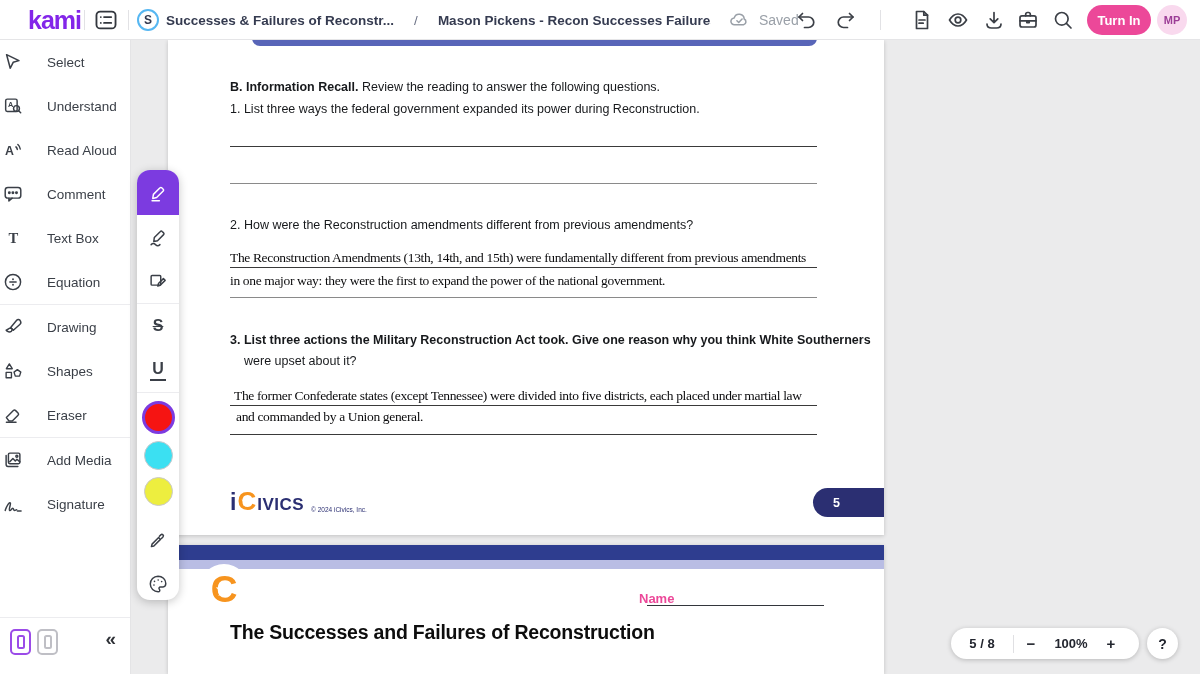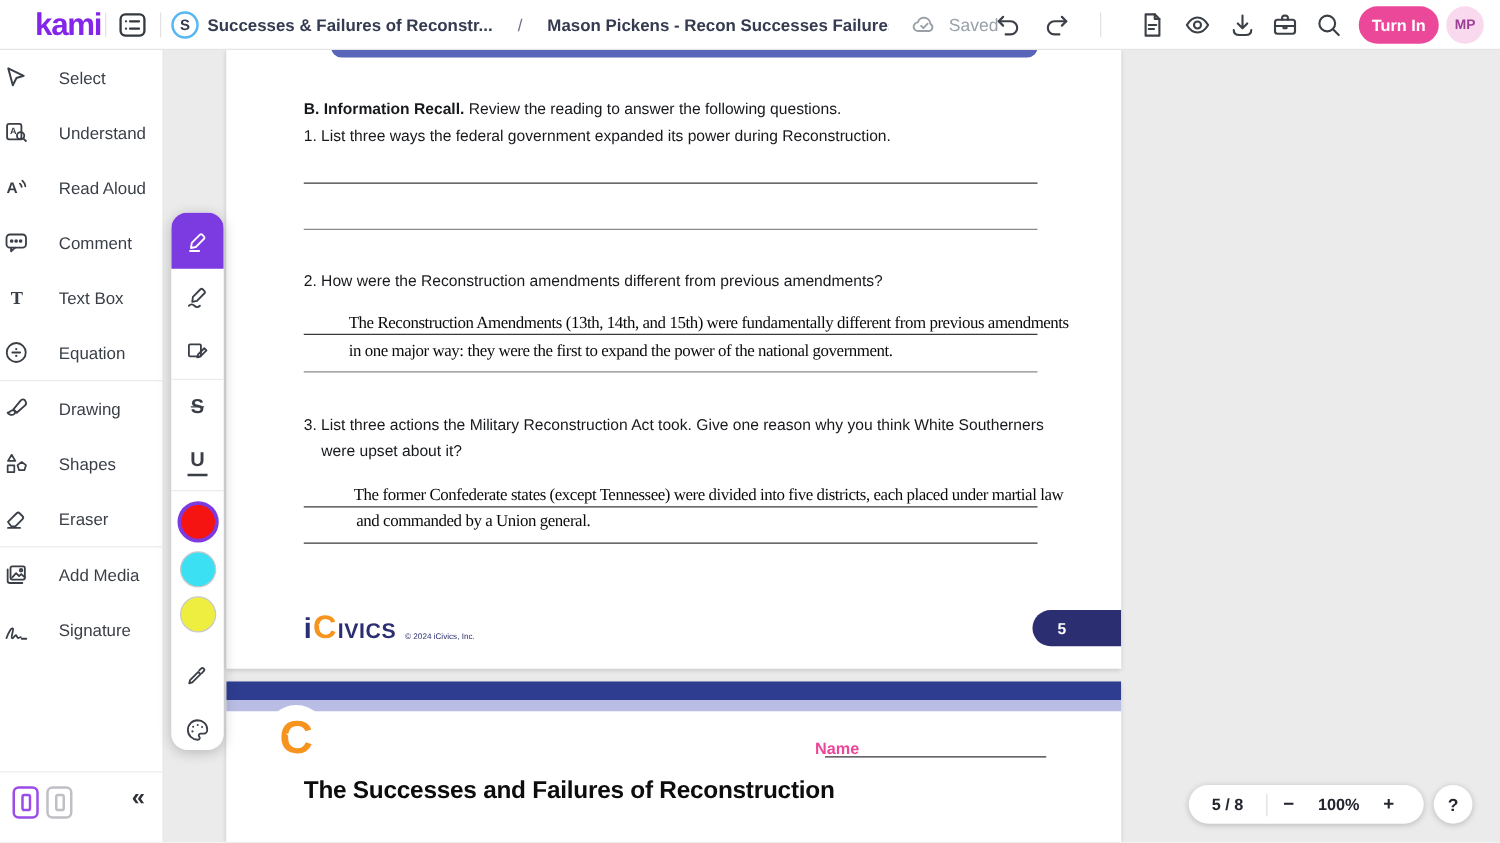--- a/index.html
+++ b/index.html
@@ -53,30 +53,30 @@
   .glyph { font-size:16px; font-weight:600; }
   .glyph.strike { text-decoration:line-through; }
   .glyph.und { border-bottom:2px solid currentColor; padding:0 2px 1px; }
   .swatch-area { padding-top:8px; display:flex; flex-direction:column; align-items:center; gap:7px; }
   .swatch { width:29px; height:29px; border-radius:50%; border:1px solid #c9c9cc; cursor:pointer; }
   .swatch.red { background:#f61412; }
   .swatch.cyan { background:#3be0f2; }
   .swatch.yellow { background:#edee3f; }
   .swatch.selected { width:33px; height:33px; border:3px solid #7c3be0; }
   
-  .page { position:absolute; left:181px; width:716px; background:#fff; overflow:hidden;
+  .page { position:absolute; left:168px; width:716px; background:#fff; overflow:hidden;
           box-shadow:0 1px 4px rgba(0,0,0,.18); z-index:10; }
   .page5 { top:40px; height:495px; }
   .page6 { top:545px; height:129px; }
   .abs { position:absolute; }
   .blue-cap { left:84px; top:-5px; width:565px; height:11px; background:#5865b8; border-radius:0 0 8px 8px; }
   .wk-q { font-size:12.5px; font-weight:600; color:#17191c; white-space:nowrap; }
   .rule { height:0; border-top:1.3px solid #3a3a3a; }
   .rule.gray { border-top-color:#8a8a8a; }
-  .ans { font-family:"Liberation Serif",serif; font-size:13.5px; letter-spacing:-0.35px; color:#0b0b0d; white-space:nowrap;margin-left:36px; }
+  .ans { font-family:"Liberation Serif",serif; font-size:13.5px; letter-spacing:-0.35px; color:#0b0b0d; white-space:nowrap; }
   .icivics { left:62px; top:446px; display:flex; align-items:baseline; }
   .icv-i { font-size:23px; font-weight:800; color:#2b2f72; }
   .icv-c { position:relative; font-size:26px; font-weight:800; color:#f7941e; margin:0 1px; }
   .icv-star { position:absolute; left:4px; top:9px; font-size:11px; color:#fff; }
   .icv-rest { font-size:17px; font-weight:800; letter-spacing:.5px; color:#2b2f72; }
   .icv-copy { font-size:6.5px; color:#2b2f72; margin-left:7px; align-self:flex-end; padding-bottom:4px; white-space:nowrap; }
   .page-tab { left:645px; top:448px; width:71px; height:29px; background:#2b2f72; border-radius:15px 0 0 15px;
               display:flex; align-items:center; justify-content:center; padding-right:24px;
               color:#fff; font-size:12.5px; font-weight:700; }
   .hdr-navy { left:0; top:0; width:716px; height:15px; background:#2e3d8f; }
@@ -337,21 +337,21 @@
     <div class="abs rule gray" style="left:62px; top:143px; width:587px"></div>
 
     <div class="abs wk-q" style="left:62px; top:178px; font-weight:500">2. How were the Reconstruction amendments different from previous amendments?</div>
     <div class="abs ans" style="left:62px; top:210px;">
       <div>The Reconstruction Amendments (13th, 14th, and 15th) were fundamentally different from previous amendments</div>
       <div style="margin-top:6.5px">in one major way: they were the first to expand the power of the national government.</div>
     </div>
     <div class="abs rule" style="left:62px; top:227px; width:587px"></div>
     <div class="abs rule gray" style="left:62px; top:257px; width:587px"></div>
 
-    <div class="abs wk-q" style="left:62px; top:293px; font-weight:400">3. List three actions the Military Reconstruction Act took. Give one reason why you think White Southerners</div>
+    <div class="abs wk-q" style="left:62px; top:293px; font-weight:700">3. List three actions the Military Reconstruction Act took. Give one reason why you think White Southerners</div>
     <div class="abs wk-q" style="left:76px; top:314px; font-weight:500">were upset about it?</div>
     <div class="abs ans" style="left:66px; top:348px;">
       <div>The former Confederate states (except Tennessee) were divided into five districts, each placed under martial law</div>
       <div style="margin-top:5px; margin-left:2px">and commanded by a Union general.</div>
     </div>
     <div class="abs rule" style="left:62px; top:365px; width:587px"></div>
     <div class="abs rule" style="left:62px; top:394px; width:587px"></div>
 
     <div class="abs icivics">
       <span class="icv-i">i</span>

